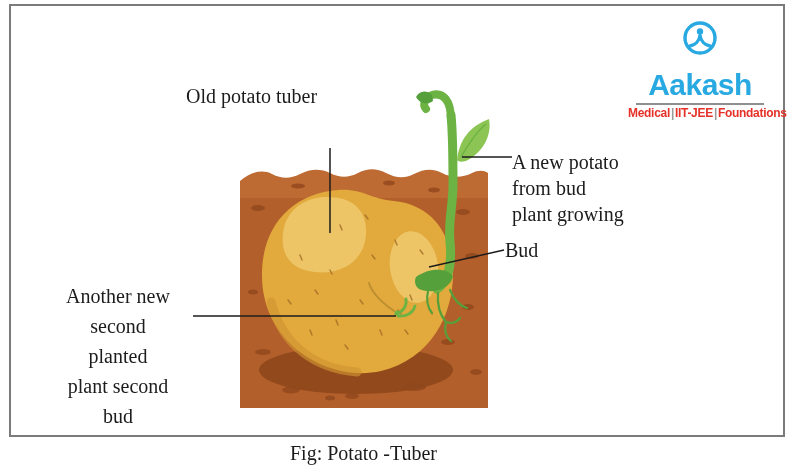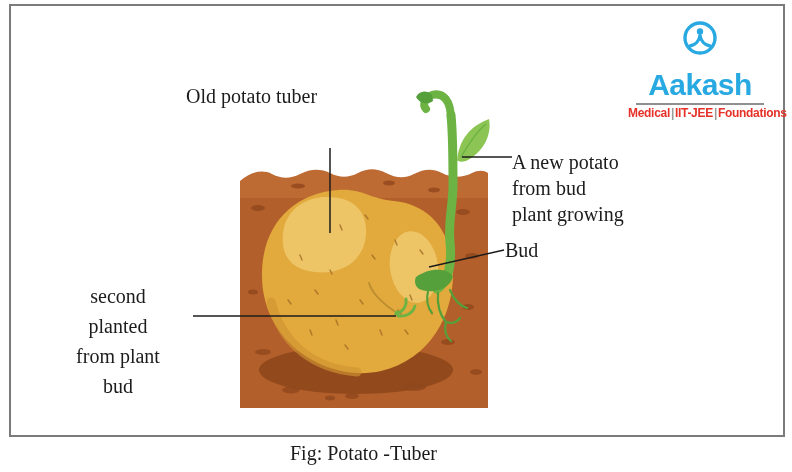--- a/index.html
+++ b/index.html
@@ -137,23 +137,24 @@
 
   <div class="diagram-label lbl-new">
     <div>A new potato</div>
     <div>from bud</div>
     <div>plant growing</div>
   </div>
 
   <div class="diagram-label lbl-bud">Bud</div>
 
   <div class="diagram-label lbl-another">
+    <div>Another new</div>
     <div>second</div>
     <div>planted</div>
-    <div>from plant</div>
+    <div>plant second</div>
     <div>bud</div>
   </div>
 
   <div class="logo">
     <svg class="logo-icon" width="44" height="44" viewBox="0 0 44 44">
       <circle cx="22" cy="22" r="15" fill="none" stroke="#29a9e1" stroke-width="3.4"></circle>
       <circle cx="22" cy="15.5" r="3.2" fill="#29a9e1"></circle>
       <path d="M22,20 C21,25 17,29 12,30" fill="none" stroke="#29a9e1" stroke-width="3.4" stroke-linecap="round"></path>
       <path d="M22,20 C23,25 27,29 32,30" fill="none" stroke="#29a9e1" stroke-width="3.4" stroke-linecap="round"></path>
     </svg>

